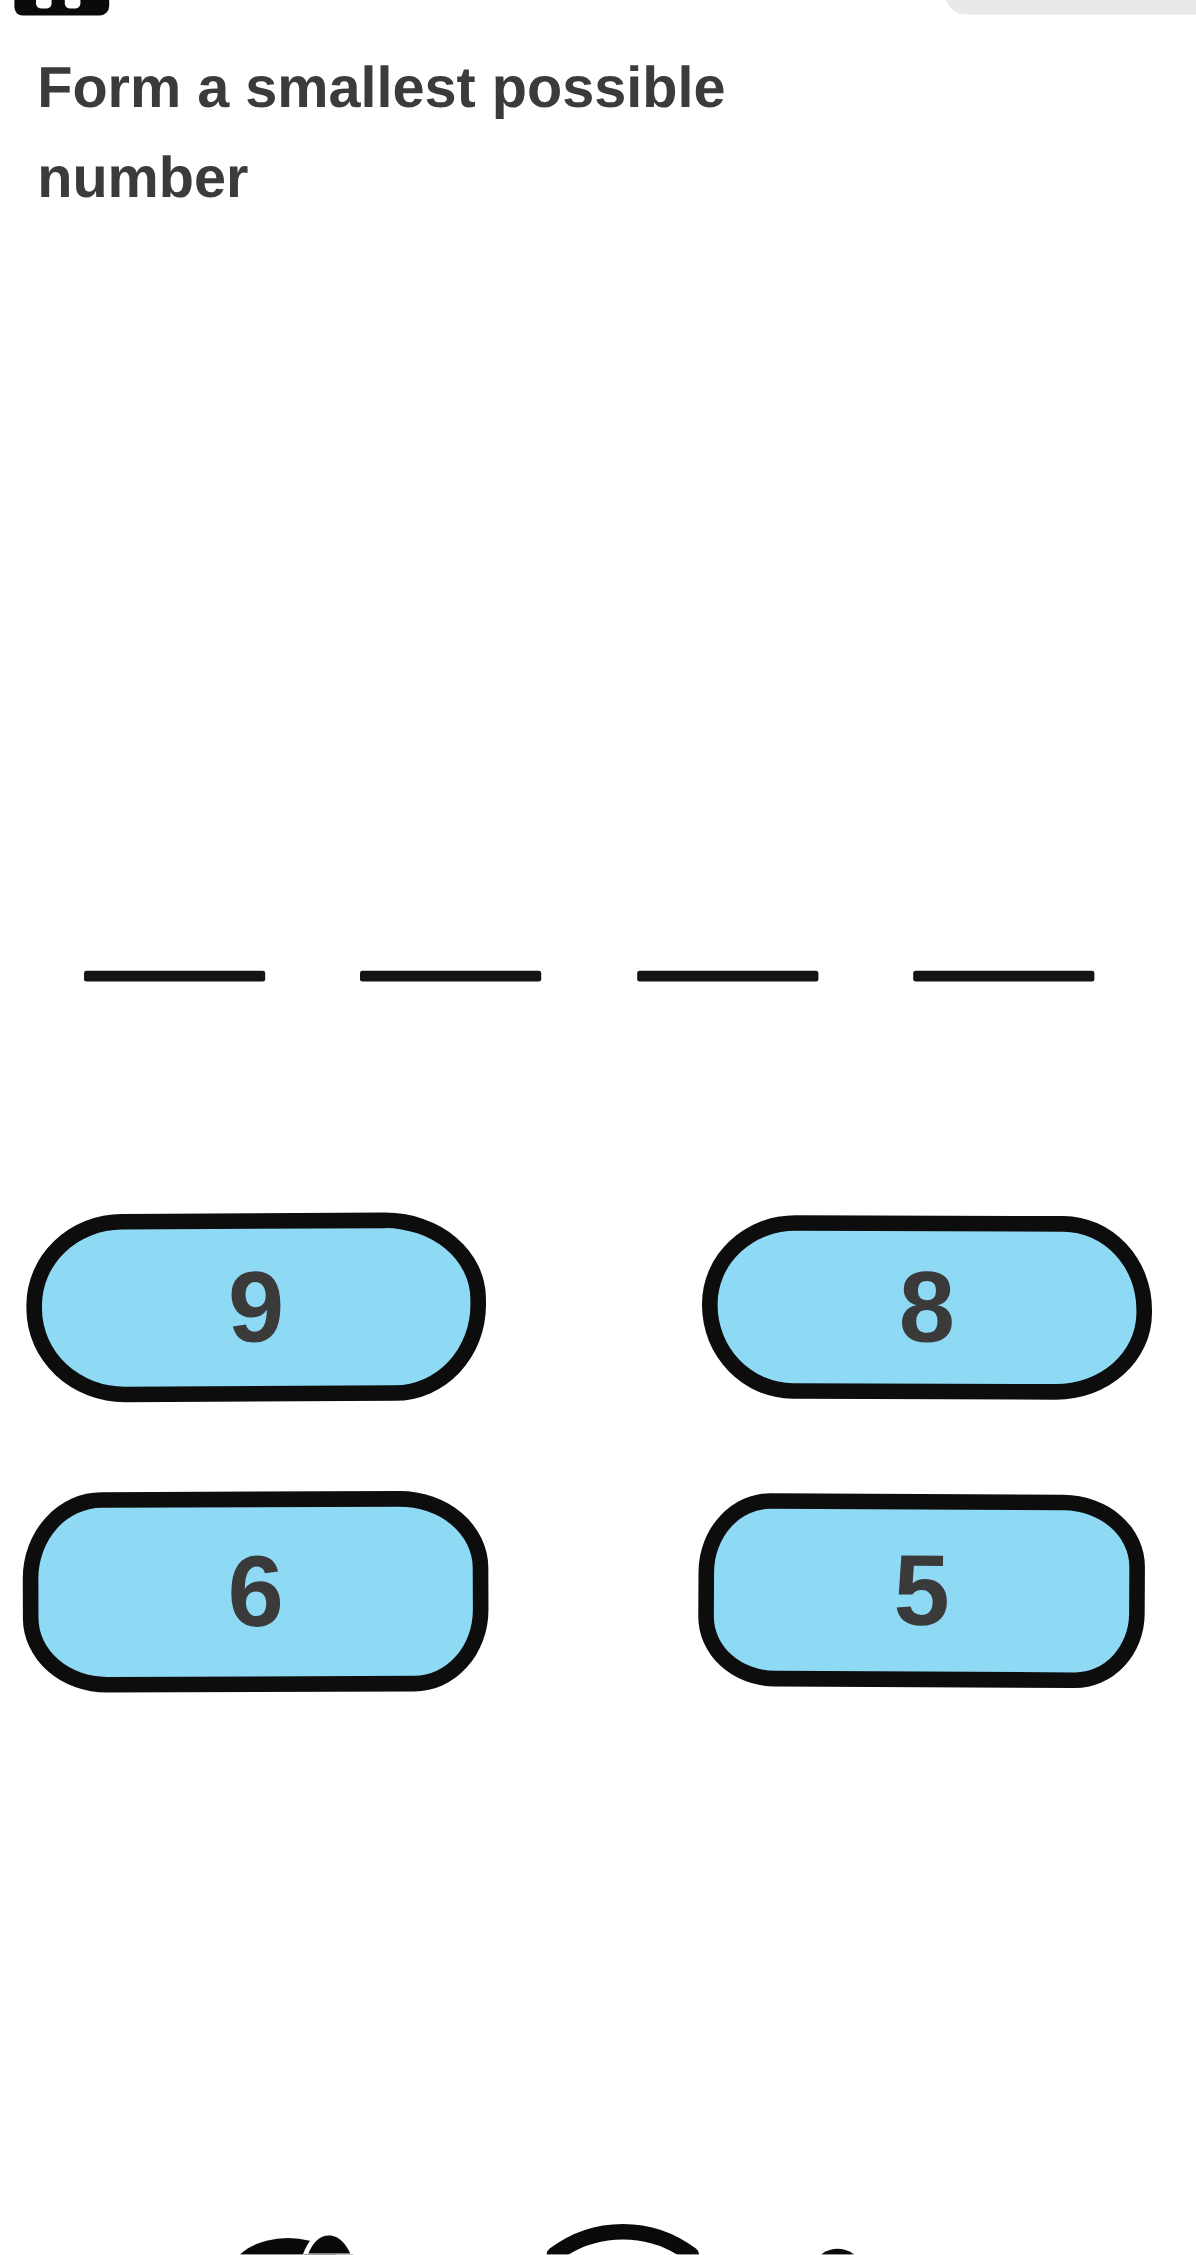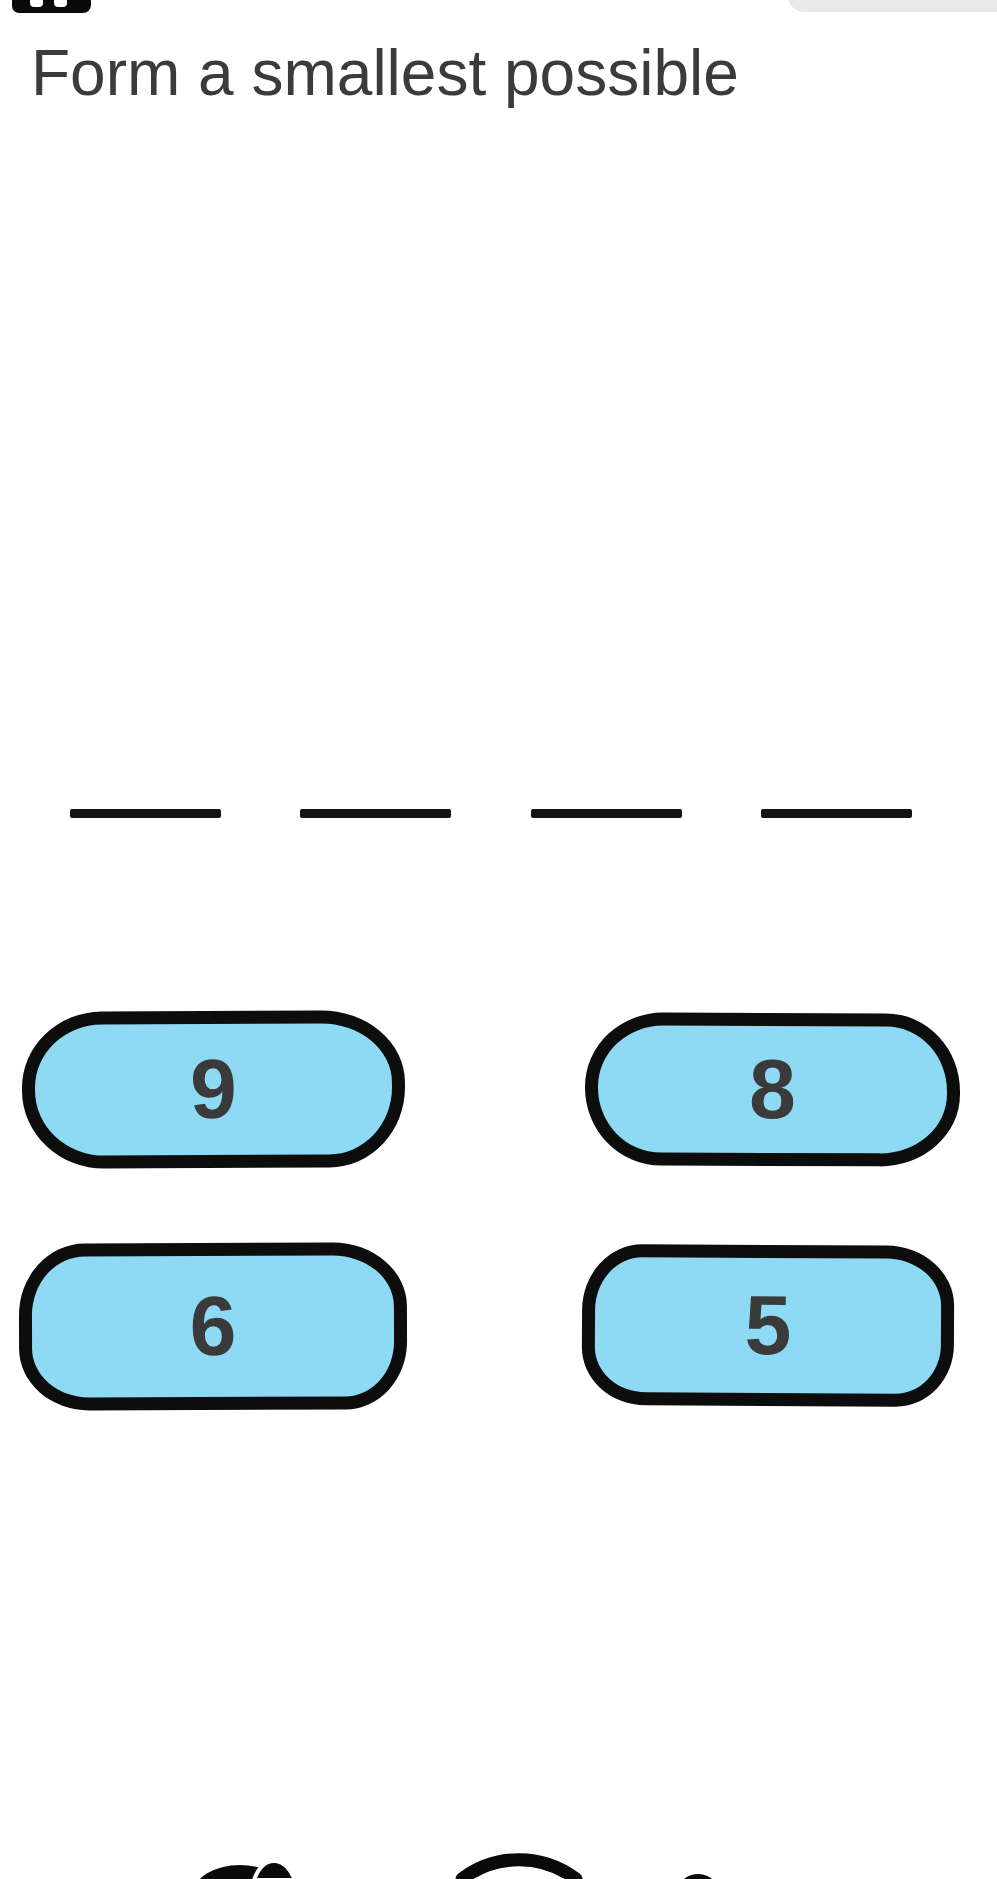--- a/index.html
+++ b/index.html
@@ -42,21 +42,21 @@
   .hint-pill{
     position:absolute;left:788px;top:-20px;width:230px;height:32px;
     background:var(--top-pill-bg);
     border-radius:16px;
     cursor:pointer;
   }
 
   
   .title{
     position:absolute;left:31px;top:36px;width:830px;
-    font-size:64px;line-height:75px;font-weight:normal;
+    font-size:48px;line-height:75px;font-weight:bold;
     color:var(--title-text);
     letter-spacing:0px;
   }
   .title .line{display:block;}
 
   
   .slots{
     position:absolute;left:70px;top:809px;width:842px;height:9px;
     display:flex;justify-content:space-between;
   }
@@ -105,20 +105,21 @@
     <span class="notch n1"></span>
     <span class="notch n2"></span>
   </div>
 
   <div class="hint-pill">
     
   </div>
 
   <h1 class="title">
     <span class="line">Form a smallest possible</span>
+    <span class="line">number</span>
   </h1>
 
   <div class="slots">
     <span class="slot"></span>
     <span class="slot"></span>
     <span class="slot"></span>
     <span class="slot"></span>
   </div>
 
   <div class="tile tile-9">9</div>

